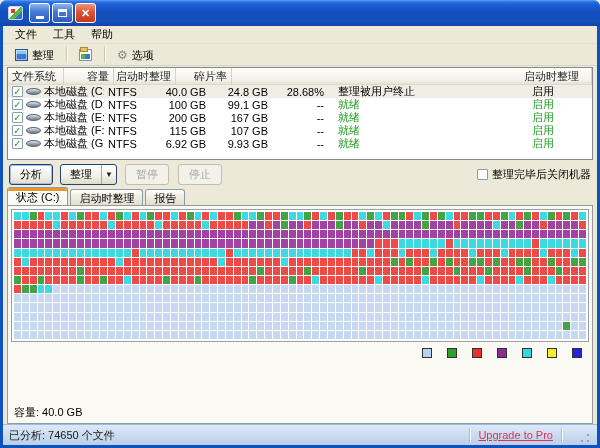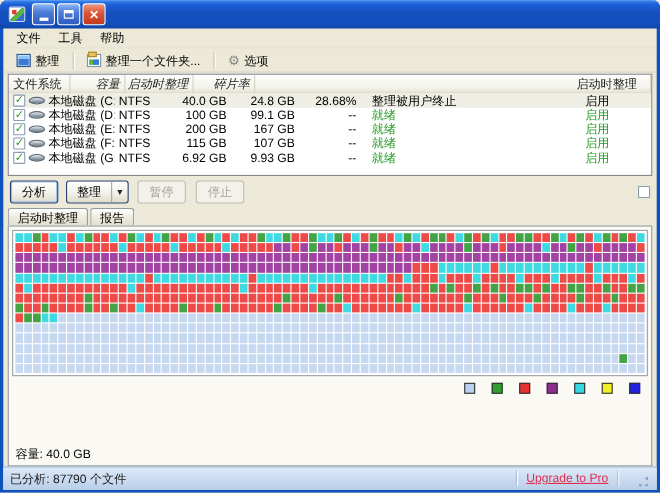--- a/index.html
+++ b/index.html
@@ -45,21 +45,21 @@
   .lheader { height:17px; background:linear-gradient(180deg,#FDFDFB 0%,#F3F2EB 70%,#E8E6DA 90%,#D8D5C5 100%); color:#222; }
   .lheader .cell { border-right:1px solid #D5D2C4; height:100%; display:flex; align-items:center; }
   .cell { padding:0 4px; white-space:nowrap; overflow:hidden; }
   .c-name{ width:96px; display:flex; align-items:center; gap:3px; }
   .c-fs{ width:56px; } .c-cap{ width:50px; justify-content:flex-end; text-align:right; }
   .c-free{ width:62px; justify-content:flex-end; text-align:right; }
   .c-frag{ width:56px; justify-content:flex-end; text-align:right; }
   .c-status{ width:152px; padding-left:10px; }
   .c-boot{ flex:1; text-align:right; padding-right:38px; }
   .lheader .c-boot{ justify-content:flex-end; padding-right:12px; }
-  .lheader .c-cap,.lheader .c-free,.lheader .c-frag{ justify-content:flex-end;font-style:italic; }
+  .lheader .c-cap,.lheader .c-free,.lheader .c-frag{ justify-content:flex-end; }
   .rowsel { background:#EFEEE5; }
   .ckb { width:11px; height:11px; background:#fff; border:1px solid #8c9cb0; border-radius:1px;
     color:#21A121; font:bold 10px/9px "DejaVu Sans",sans-serif; text-align:center; flex:0 0 auto; }
   .disk { width:15px; height:7px; border-radius:50%; flex:0 0 auto;
     background:linear-gradient(180deg,#e8ecf0 0%,#9aa6b2 55%,#6e7a86 100%); border:1px solid #5a6672; }
   
   .controls { position:absolute; left:6px; right:6px; top:163px; height:22px; display:flex; align-items:center; font-size:11px; }
   .btn { height:21px; padding:0 10px; border:1px solid #7A8799; border-radius:3px; font-size:11px;
     background:linear-gradient(180deg,#FFFFFF 0%,#F2F1EA 55%,#E0DCCB 100%); display:flex; align-items:center; }
   .btn.default { border:1px solid #26436F; box-shadow:inset 0 0 0 1px #9CBDEE; }
@@ -135,21 +135,20 @@
     </div>
 
   <div class="toolbar" id="toolbar">
       <div class="tbtn">
         <span class="ticon icon-defrag"></span>
         <span>整理</span>
       </div>
       <div class="tsep"></div>
       <div class="tbtn">
         <span class="ticon icon-folder"></span>
-        <span>整理一个文件夹...</span>
       </div>
       <div class="tsep"></div>
       <div class="tbtn">
         <span class="ticon icon-gear">⚙</span>
         <span>选项</span>
       </div>
     </div>
 
   <div class="listview">
     <div class="lrow lheader" id="lheader">
@@ -235,24 +234,26 @@
       <div class="arrow">
           <span>▼</span>
         </div>
     </div>
     <div class="biggap"></div>
     <button class="btn disabled">暂停</button>
     <div class="gap"></div>
     <button class="btn disabled">停止</button>
     <div class="shutdown">
       <div class="ckb" id="shutdownCkb"></div>
+      <span>整理完毕后关闭机器</span>
     </div>
   </div>
 
   <div class="tabstrip" id="tabstrip">
+      <div class="tab active">状态 (C:)</div>
       <div class="tab">启动时整理</div>
       <div class="tab">报告</div>
     </div>
 
   <div class="content">
     <div class="mapbox">
       <div class="mapgrid" id="mapgrid">
           <div class="mc" style="background: rgb(63, 217, 226);"></div>
           <div class="mc" style="background: rgb(63, 217, 226);"></div>
           <div class="mc" style="background: rgb(68, 163, 68);"></div>
@@ -1283,20 +1284,20 @@
         <div class="chip" style="background: rgb(230, 50, 50);"></div>
         <div class="chip" style="background: rgb(142, 45, 142);"></div>
         <div class="chip" style="background: rgb(52, 216, 224);"></div>
         <div class="chip" style="background: rgb(242, 238, 42);"></div>
         <div class="chip" style="background: rgb(34, 34, 221);"></div>
       </div>
     <div class="capacity">容量: 40.0 GB</div>
   </div>
 
   <div class="statusbar">
-    <div class="sb-left">已分析: 87790 个文件</div>
+    <div class="sb-left">已分析: 74650 个文件</div>
     <div class="sb-sep"></div>
     <a class="sb-link" href="#">Upgrade to Pro</a>
     <div class="sb-sep"></div>
     <div class="grip"></div>
   </div>
 
 </div>
 
 </body></html>

